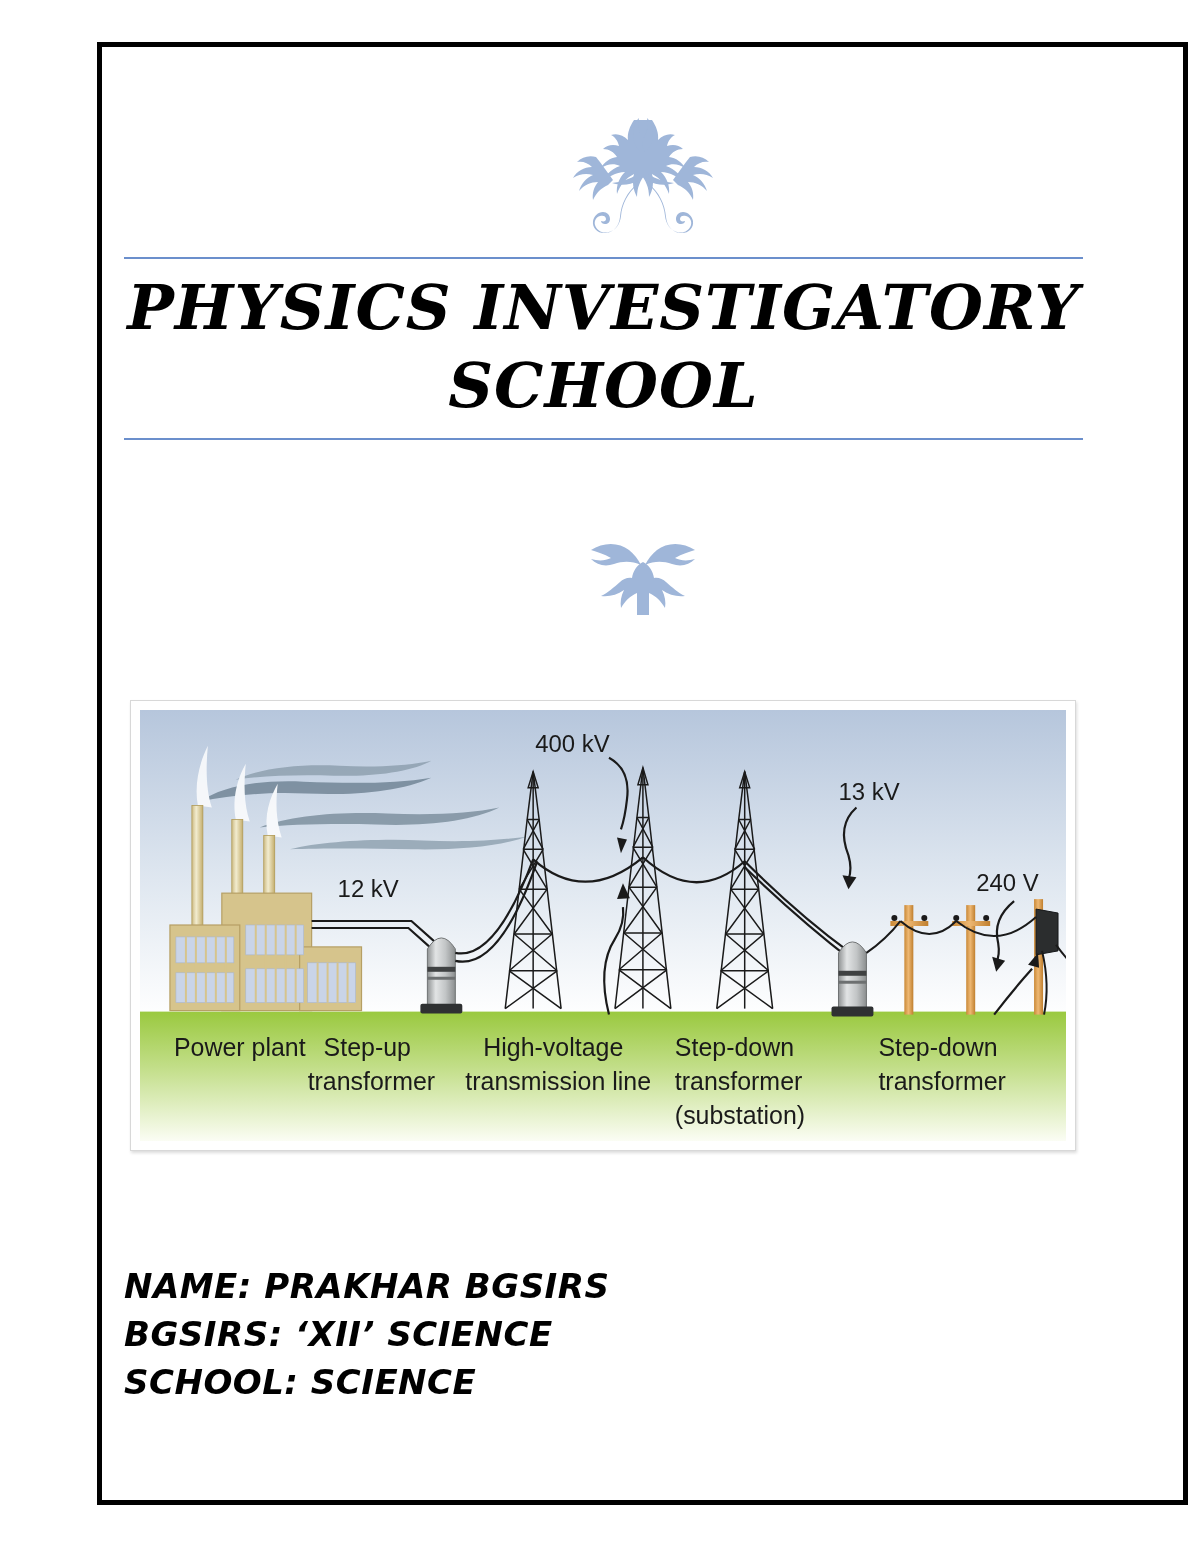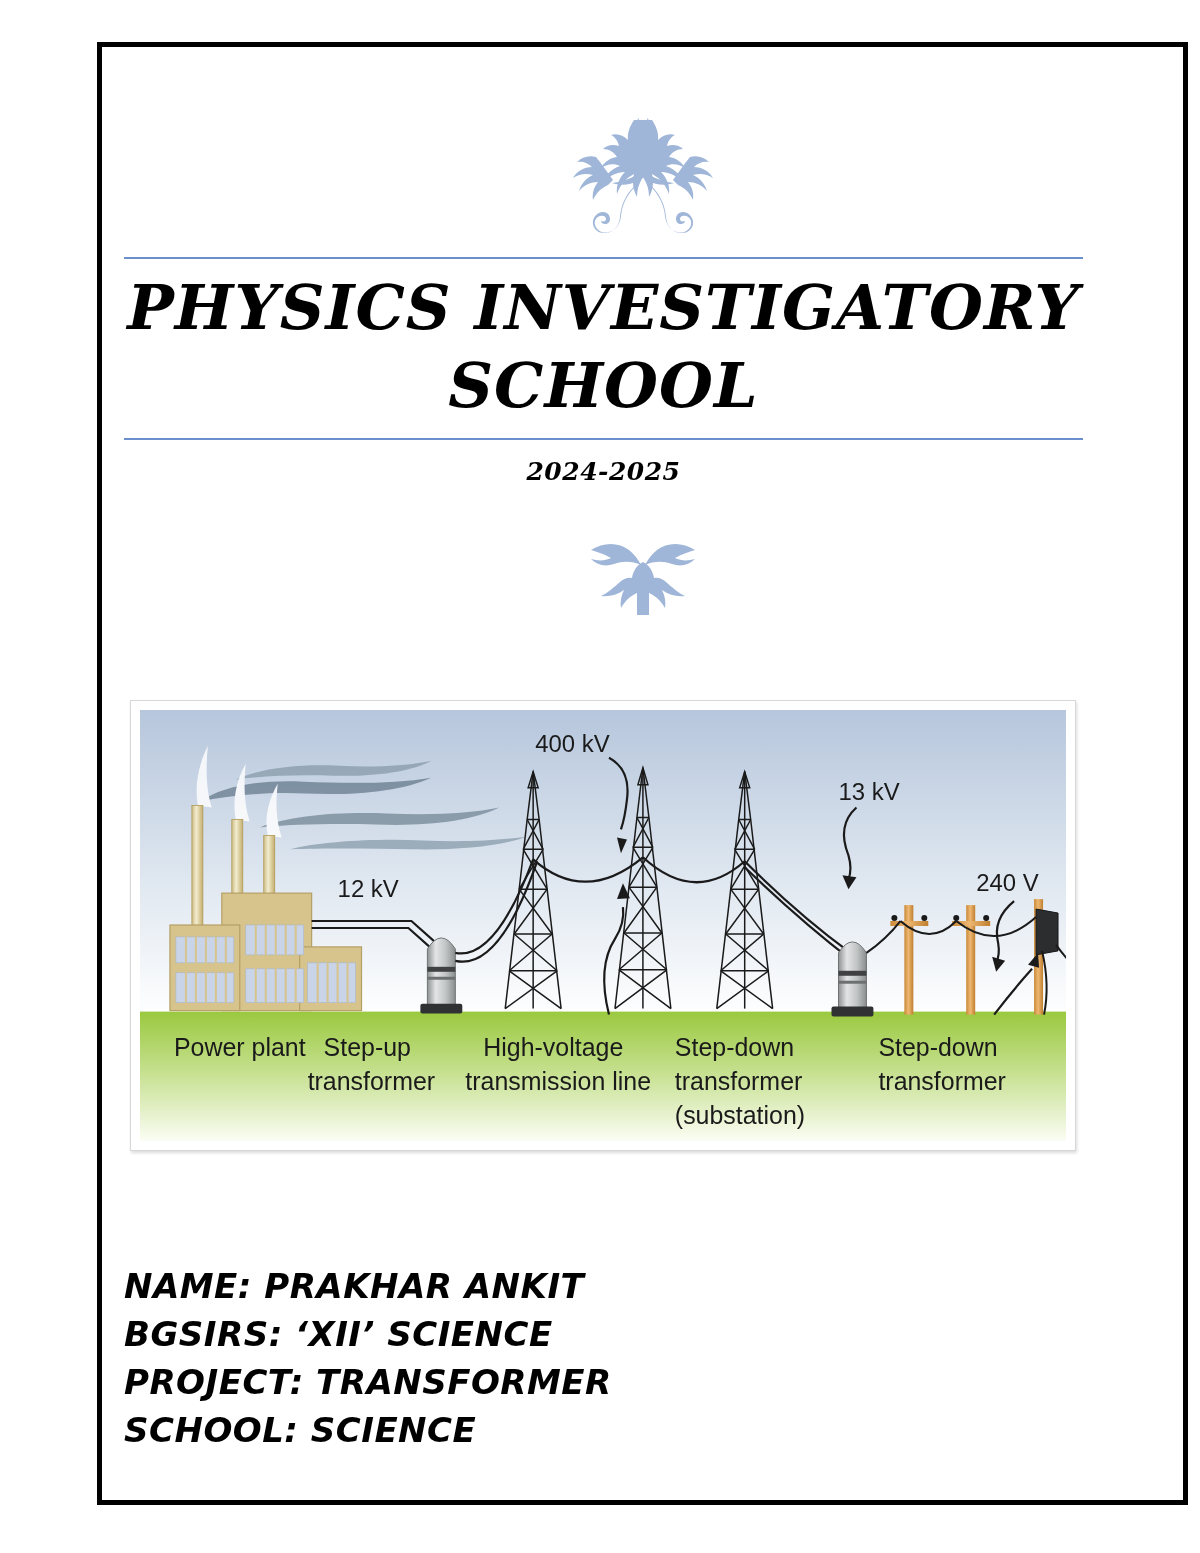--- a/index.html
+++ b/index.html
@@ -177,21 +177,20 @@
 
   <div class="blue-rule" id="rule-top"></div>
 
   <div id="title-block">
     <div class="title-line">PHYSICS INVESTIGATORY</div>
     <div class="title-line">SCHOOL</div>
   </div>
 
   <div class="blue-rule" id="rule-bottom"></div>
 
-  <div id="year-text">2024-2025</div>
 
   <div id="bottom-ornament">
     <svg width="120" height="86" viewBox="0 0 120 86">
       <g fill="#9FB6D9">
 
         <path d="M8 18 c12 -8 28 -8 38 0 c5 4 9 9 12 15 c-9 -4 -18 -4 -27 -1 c-9 3 -17 1 -23 -5
                  c7 2 14 2 20 -1 c-7 -4 -14 -6 -20 -8 z"></path>
 
         <path d="M112 18 c-12 -8 -28 -8 -38 0 c-5 4 -9 9 -12 15 c9 -4 18 -4 27 -1 c9 3 17 1 23 -5
                  c-7 2 -14 2 -20 -1 c7 -4 14 -6 20 -8 z"></path>
@@ -422,19 +421,18 @@
           <text x="536" y="416">(substation)</text>
 
           <text x="740" y="348">Step-down</text>
           <text x="740" y="382">transformer</text>
         </g>
       </svg>
     </div>
   </div>
 
   <div id="details-block">
-    <div class="detail-line">NAME: PRAKHAR ANKIT</div>
+    <div class="detail-line">NAME: PRAKHAR BGSIRS</div>
     <div class="detail-line">BGSIRS: ‘XII’ SCIENCE</div>
-    <div class="detail-line">PROJECT: TRANSFORMER</div>
     <div class="detail-line">SCHOOL: SCIENCE</div>
   </div>
 
 </div>
 
 </body></html>

